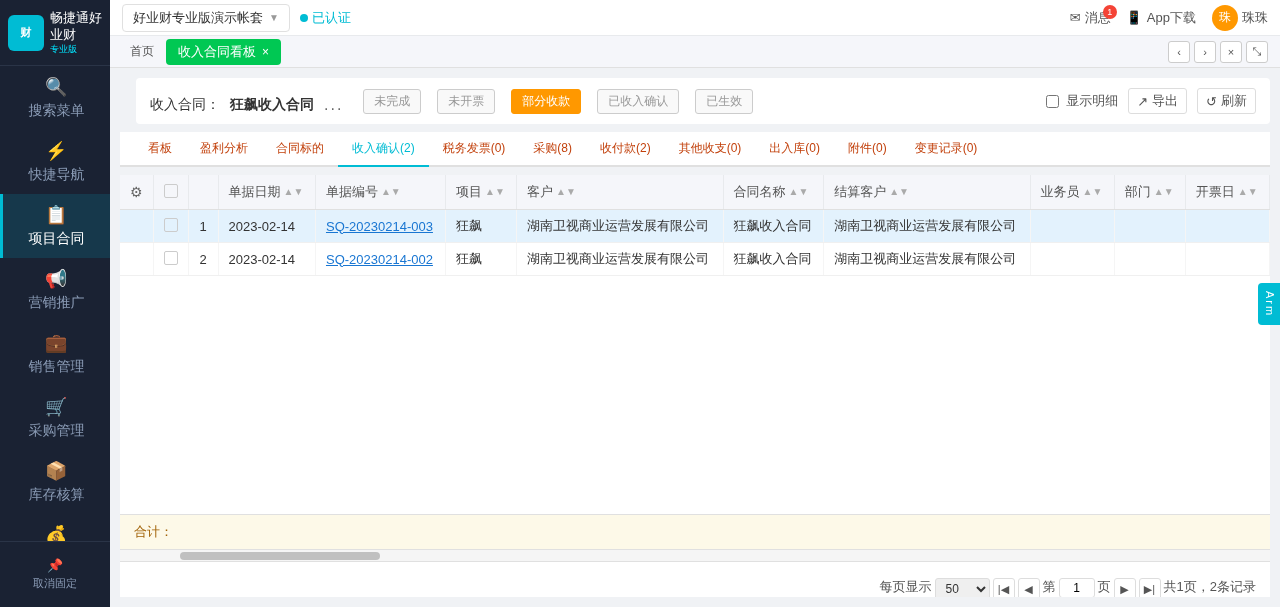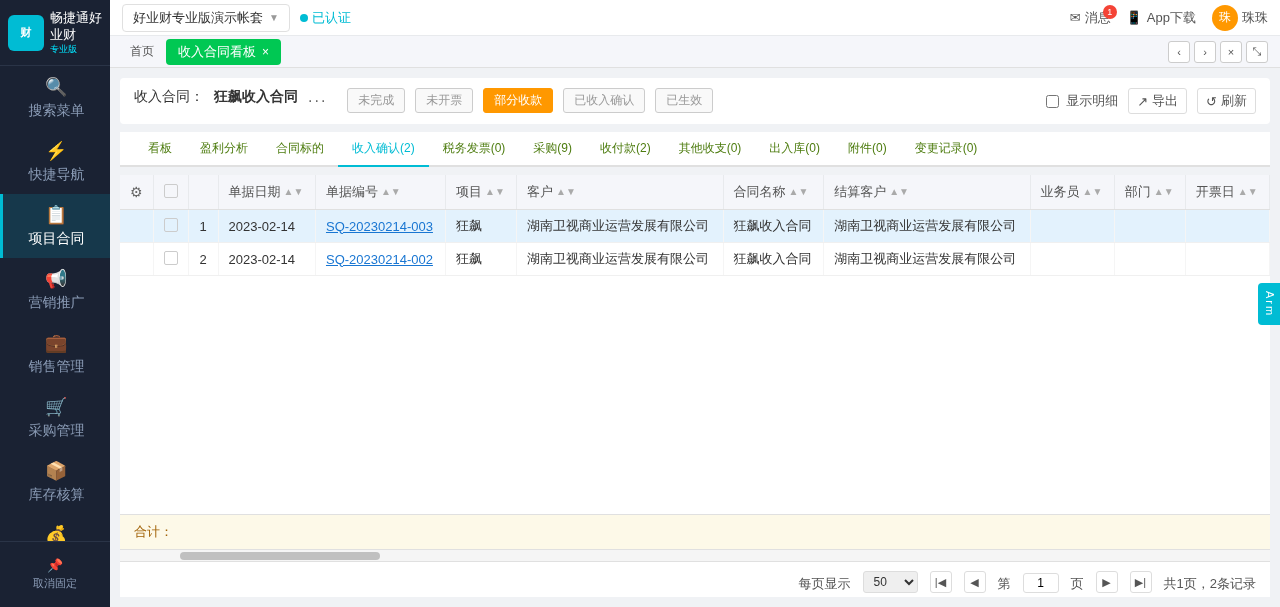--- a/index.html
+++ b/index.html
@@ -40,38 +40,38 @@
     .breadcrumb-home { color: #555; font-size: 12px; cursor: pointer; padding: 0 8px; }
     .page-tab { display: flex; align-items: center; gap: 6px; background: #00c853; color: white; padding: 4px 12px; border-radius: 4px; font-size: 12px; cursor: pointer; }
     .tab-close { cursor: pointer; font-size: 12px; }
     .tabbar-controls { margin-left: auto; display: flex; gap: 4px; }
     .tabbar-ctrl-btn { width: 22px; height: 22px; border: 1px solid #ccc; background: #fff; border-radius: 3px; cursor: pointer; display: flex; align-items: center; justify-content: center; font-size: 11px; color: #555; }
 
     
     .content { flex: 1; overflow: hidden; display: flex; flex-direction: column; background: #f0f2f5; padding: 10px; gap: 8px; }
 
     
-    .contract-header { background: #fff; padding: 10px 14px; border-radius: 4px; display: flex; align-items: flex-start; gap: 10px; flex-shrink: 0; }
+    .contract-header { background: #fff; padding: 10px 14px; border-radius: 4px; display: flex; align-items: flex-end; gap: 10px; flex-shrink: 0; margin-left: 16px; }
     .contract-title { font-size: 14px; color: #333; font-weight: 500; }
     .contract-name { font-size: 14px; color: #333; font-weight: bold; }
     .more-btn { cursor: pointer; color: #666; font-size: 16px; letter-spacing: 2px; }
-    .status-btns { display: flex; gap: 10px; margin-left: 10px; }
+    .status-btns { display: flex; gap: 16px; margin-left: 10px; }
     .status-btn { padding: 3px 10px; border-radius: 3px; font-size: 12px; border: 1px solid; cursor: pointer; }
     .status-btn.uncomplete { border-color: #ccc; color: #999; background: #f9f9f9; }
     .status-btn.uninvoiced { border-color: #ccc; color: #999; background: #f9f9f9; }
     .status-btn.partial { border-color: #ff9800; color: #fff; background: #ff9800; }
     .status-btn.confirmed { border-color: #ccc; color: #999; background: #f9f9f9; }
     .status-btn.effective { border-color: #ccc; color: #999; background: #f9f9f9; }
     .header-actions { margin-left: auto; display: flex; align-items: center; gap: 10px; }
     .show-detail-cb { display: flex; align-items: center; gap: 4px; font-size: 12px; color: #555; cursor: pointer; }
     .action-btn { display: flex; align-items: center; gap: 4px; font-size: 12px; color: #555; cursor: pointer; padding: 3px 8px; border: 1px solid #ddd; border-radius: 3px; background: #fff; }
 
     
     .tabs-row { background: #fff; display: flex; align-items: center; border-bottom: 2px solid #e0e0e0; flex-shrink: 0; padding: 0 14px; }
-    .tab { padding: 8px 14px; font-size: 12px; color: #4d7c0f; cursor: pointer; border-bottom: 2px solid transparent; margin-bottom: -2px; white-space: nowrap; }
+    .tab { padding: 8px 14px; font-size: 12px; color: #c2410c; cursor: pointer; border-bottom: 2px solid transparent; margin-bottom: -2px; white-space: nowrap; }
     .tab.active { color: #00bcd4; border-bottom: 2px solid #00bcd4; font-weight: 500; }
 
     
     .table-area { flex: 1; background: #fff; overflow: hidden; display: flex; flex-direction: column; }
     .table-wrapper { flex: 1; overflow: auto; }
     .data-table { width: 100%; border-collapse: collapse; font-size: 12px; }
     .data-table th { background: #f5f6fa; color: #555; font-weight: 500; padding: 8px 10px; text-align: left; border-bottom: 1px solid #e0e0e0; border-right: 1px solid #e8eaed; white-space: nowrap; position: sticky; top: 0; z-index: 1; }
     .data-table td { padding: 7px 10px; border-bottom: 1px solid #f0f0f0; border-right: 1px solid #f5f5f5; color: #333; white-space: nowrap; }
     .data-table tr.selected td { background: #e3f2fd; }
     .th-settings { width: 30px; text-align: center; }
@@ -85,21 +85,21 @@
 
     
     .total-row { background: #fdf9e8; padding: 8px 14px; font-size: 12px; color: #333; display: flex; align-items: center; border-top: 1px solid #e0e0e0; flex-shrink: 0; }
     .total-label { font-weight: 500; color: #a16207; }
 
     
     .scroll-track { height: 12px; background: #f5f5f5; border-top: 1px solid #e0e0e0; flex-shrink: 0; }
     .scroll-thumb { height: 8px; margin: 2px; width: 200px; background: #c0c0c0; border-radius: 4px; margin-left: 60px; }
 
     
-    .pagination { height: 36px; background: #fff; display: flex; align-items: flex-end; justify-content: flex-end; padding: 4px 14px; gap: 12px; font-size: 12px; color: #555; border-top: 1px solid #e0e0e0; flex-shrink: 0; }
+    .pagination { height: 36px; background: #fff; display: flex; align-items: flex-start; justify-content: flex-end; padding: 16px 14px; gap: 3px; font-size: 12px; color: #555; border-top: 1px solid #e0e0e0; flex-shrink: 0; }
     .page-size-label { color: #555; }
     .page-size-select { border: 1px solid #ddd; border-radius: 3px; padding: 2px 6px; font-size: 12px; color: #333; }
     .page-nav-btn { width: 22px; height: 22px; border: 1px solid #ddd; background: #fff; border-radius: 3px; cursor: pointer; display: flex; align-items: center; justify-content: center; font-size: 11px; color: #555; }
     .page-input { width: 36px; border: 1px solid #ddd; border-radius: 3px; text-align: center; padding: 2px 4px; font-size: 12px; }
     .page-info { color: #555; }
 
     
     .float-btn { position: fixed; right: 0; top: 50%; transform: translateY(-50%); background: #00bcd4; color: white; width: 22px; padding: 8px 4px; border-radius: 4px 0 0 4px; writing-mode: vertical-rl; font-size: 11px; cursor: pointer; letter-spacing: 2px; }
 
     .settings-icon { font-size: 14px; color: #666; cursor: pointer; }
@@ -229,21 +229,21 @@
         </button>
       </div>
     </div>
 
     <div class="tabs-row">
       <div class="tab">看板</div>
       <div class="tab">盈利分析</div>
       <div class="tab">合同标的</div>
       <div class="tab active">收入确认(2)</div>
       <div class="tab">税务发票(0)</div>
-      <div class="tab">采购(9)</div>
+      <div class="tab">采购(8)</div>
       <div class="tab">收付款(2)</div>
       <div class="tab">其他收支(0)</div>
       <div class="tab">出入库(0)</div>
       <div class="tab">附件(0)</div>
       <div class="tab">变更记录(0)</div>
     </div>
 
     <div class="table-area">
       <div class="table-wrapper">
         <table class="data-table">

